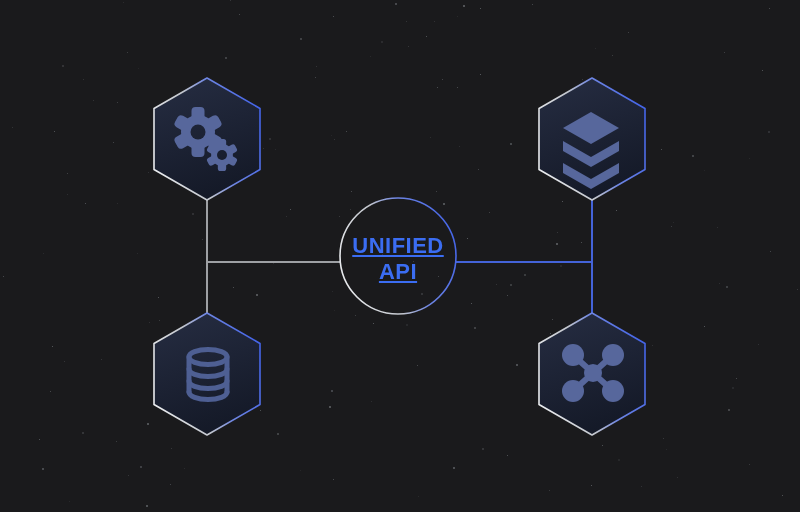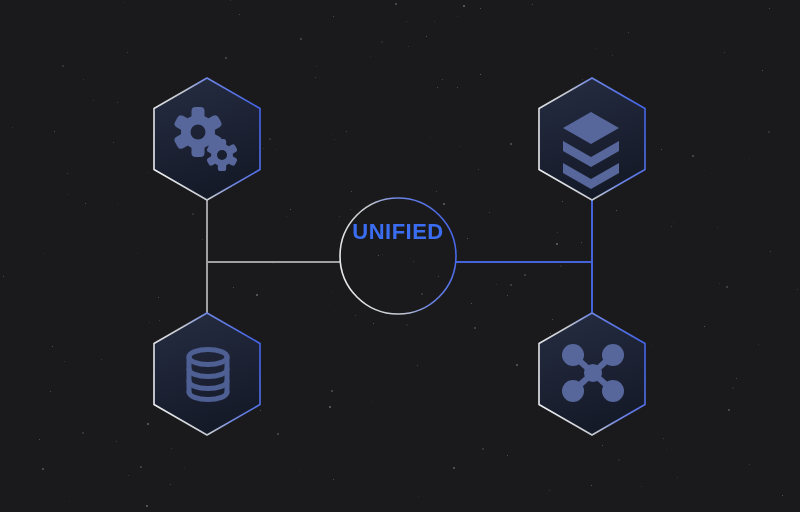--- a/index.html
+++ b/index.html
@@ -5,23 +5,23 @@
   html,body{margin:0;padding:0;background:#111;}
   .canvas{
     position:relative;width:800px;height:512px;
     background:var(--background,#1a1a1c);overflow:hidden;
     font-family:"Liberation Sans",sans-serif;
   }
   .starfield{position:absolute;inset:0;z-index:1;}
   .star{position:absolute;background:#9aa0a6;border-radius:50%;}
   svg.diagram{position:absolute;inset:0;z-index:2;}
   .center-label{
-    position:absolute;left:318px;top:219px;width:160px;z-index:3;
+    position:absolute;left:318px;top:233px;width:160px;z-index:3;
     text-align:center;color:var(--accent-blue,#3b6df2);
-    font-weight:bold;font-size:22px;line-height:26px;letter-spacing:0.5px;
+    font-weight:bold;font-size:22px;line-height:26px;letter-spacing:0.5px;text-decoration:underline;
   }
   .hex{fill:url(#hexFill);stroke:url(#strokeGrad);stroke-width:1.6;stroke-linejoin:round;}
   .conn-gray{stroke:var(--line-gray,#9ea0a4);stroke-width:2;}
   .conn-blue{stroke:var(--line-blue,#4463d8);stroke-width:2;}
   .icon-fill{fill:var(--icon-slate,#57679c);}
   .icon-stroke{stroke:var(--icon-slate-dim,#4e5f93);stroke-width:5;fill:none;stroke-linecap:round;}
   .net-link{stroke:var(--icon-slate,#57679c);stroke-width:6;}
 </style>
 </head>
 <body>
@@ -275,15 +275,16 @@
         <circle class="icon-fill" cx="613" cy="391" r="11"></circle>
         <circle class="icon-fill" cx="593" cy="373" r="9"></circle>
       </g>
     </g>
 
     <circle cx="398" cy="256" r="58" fill="none" stroke="url(#strokeGrad)" stroke-width="1.6"></circle>
   </svg>
 
   <div class="center-label">
     <div>UNIFIED</div>
+    <div>API</div>
   </div>
 
 </div>
 
 </body></html>

